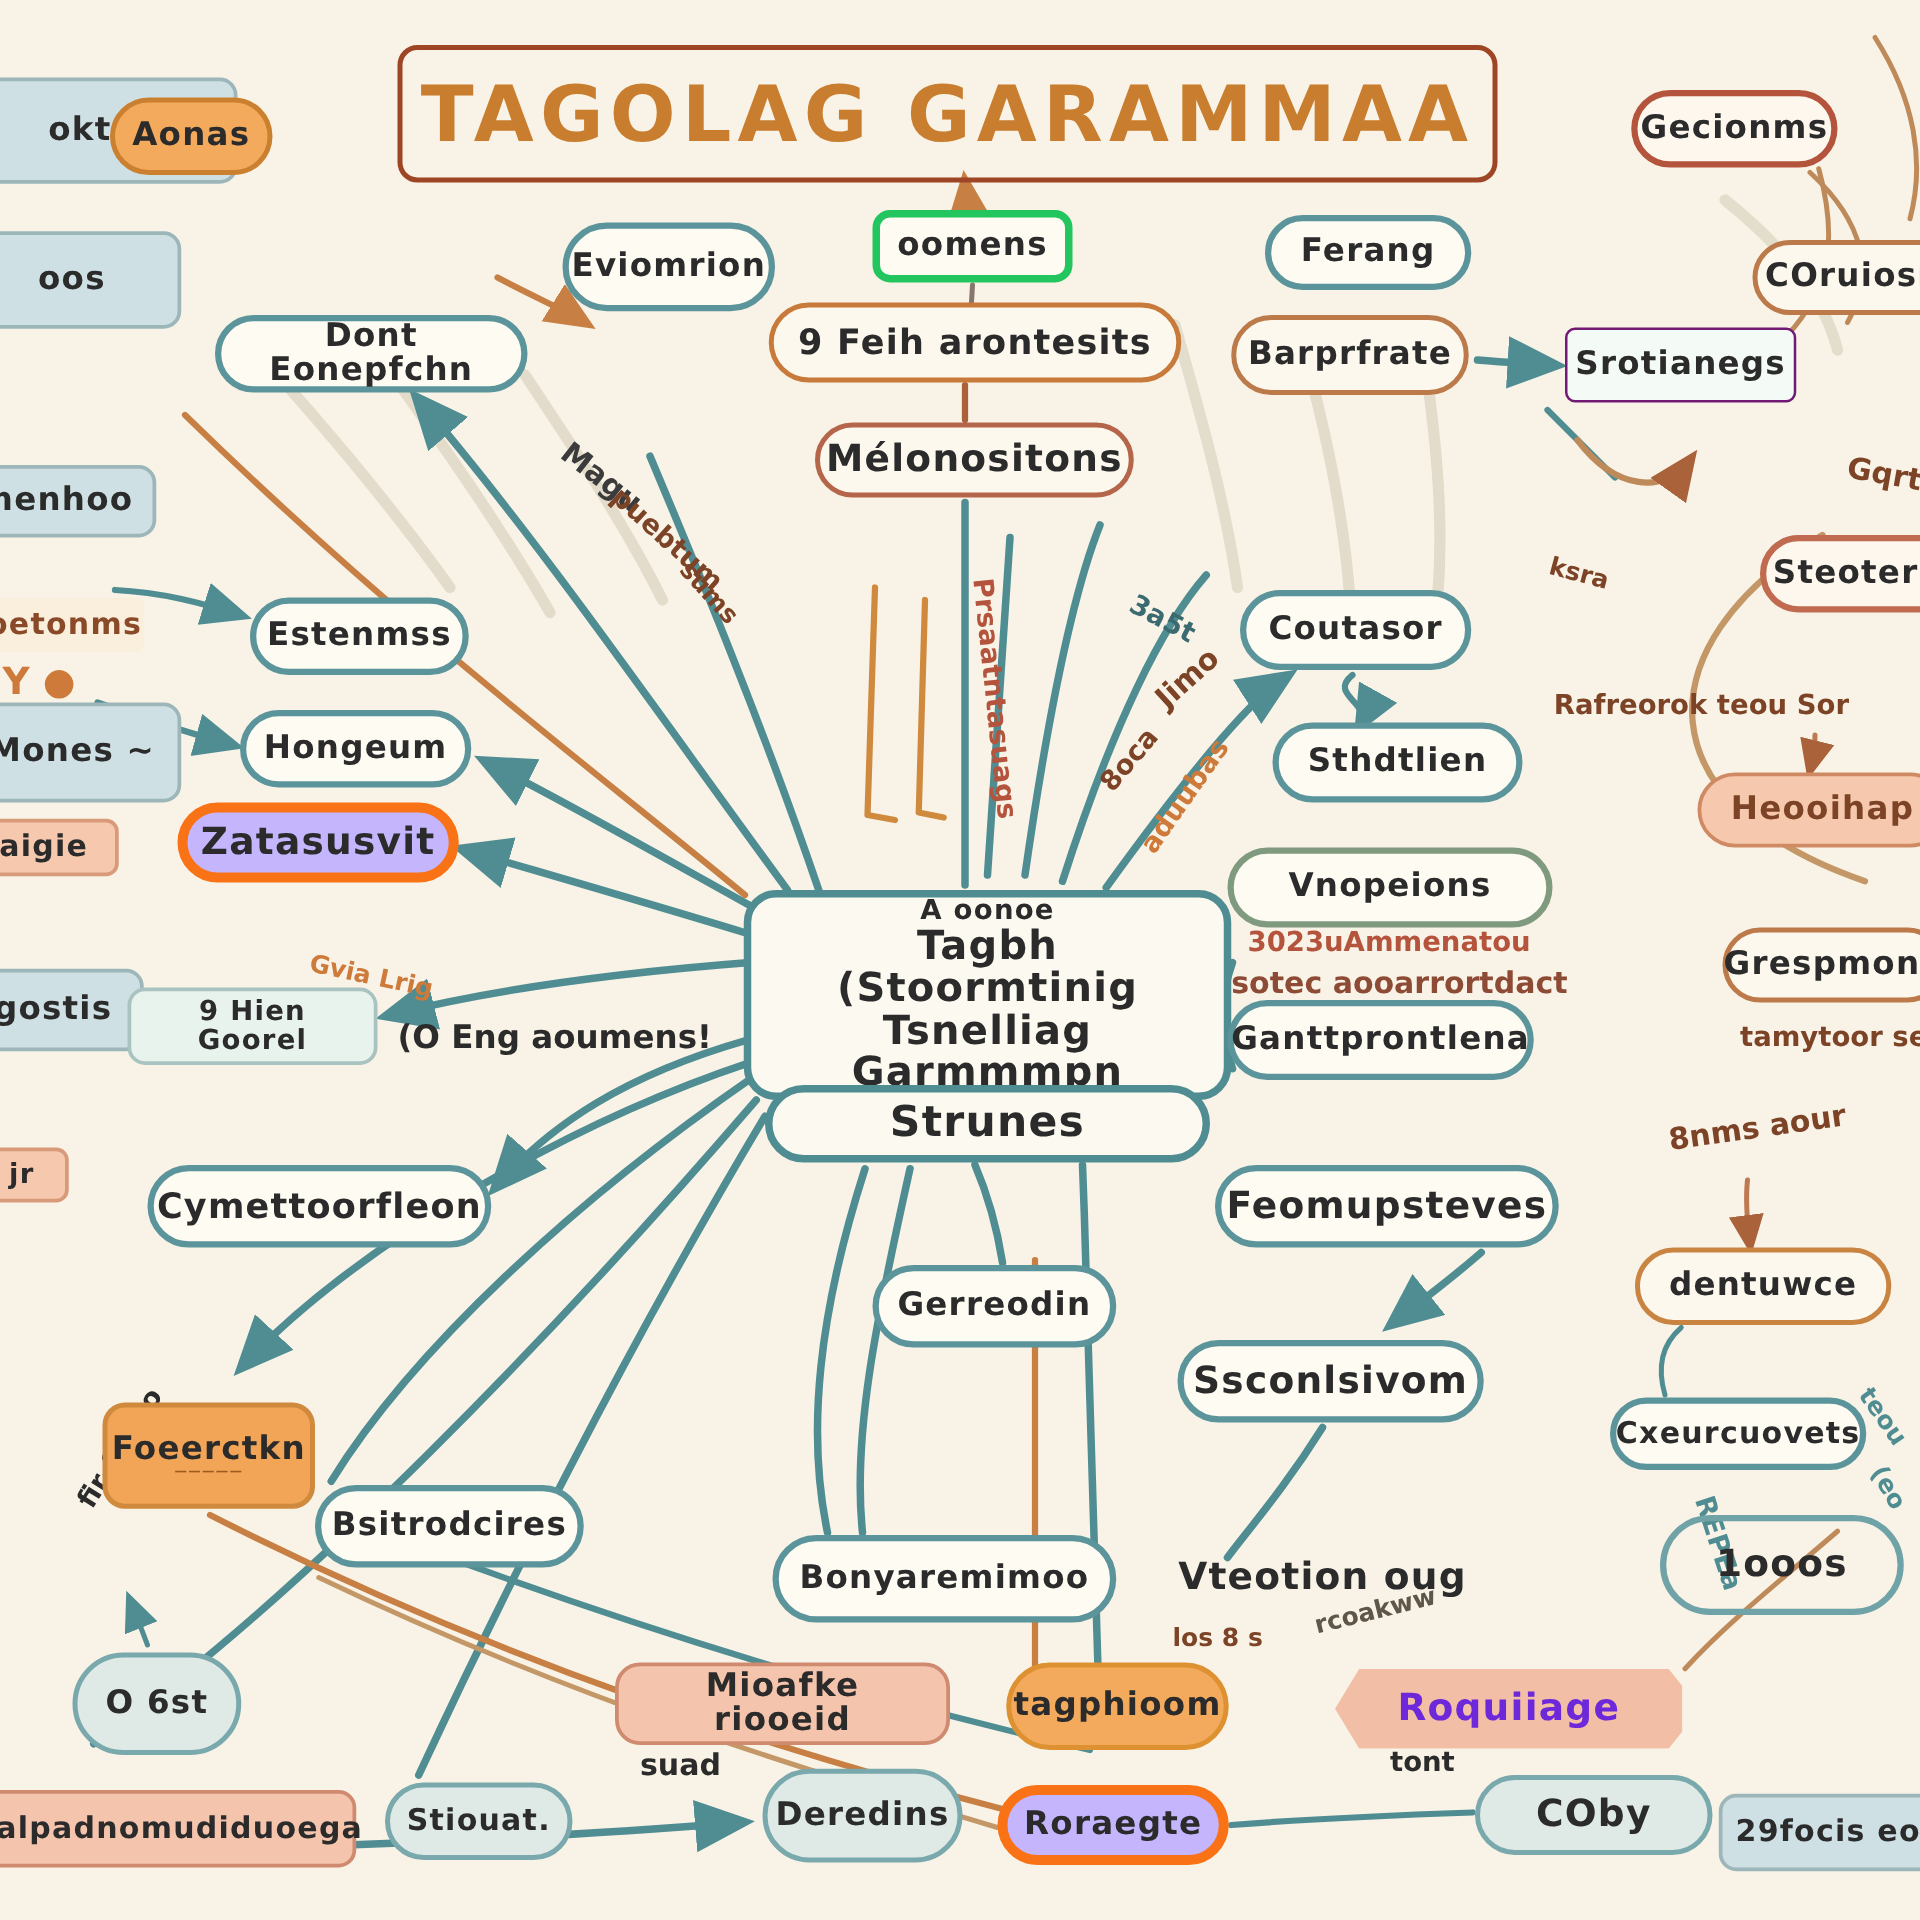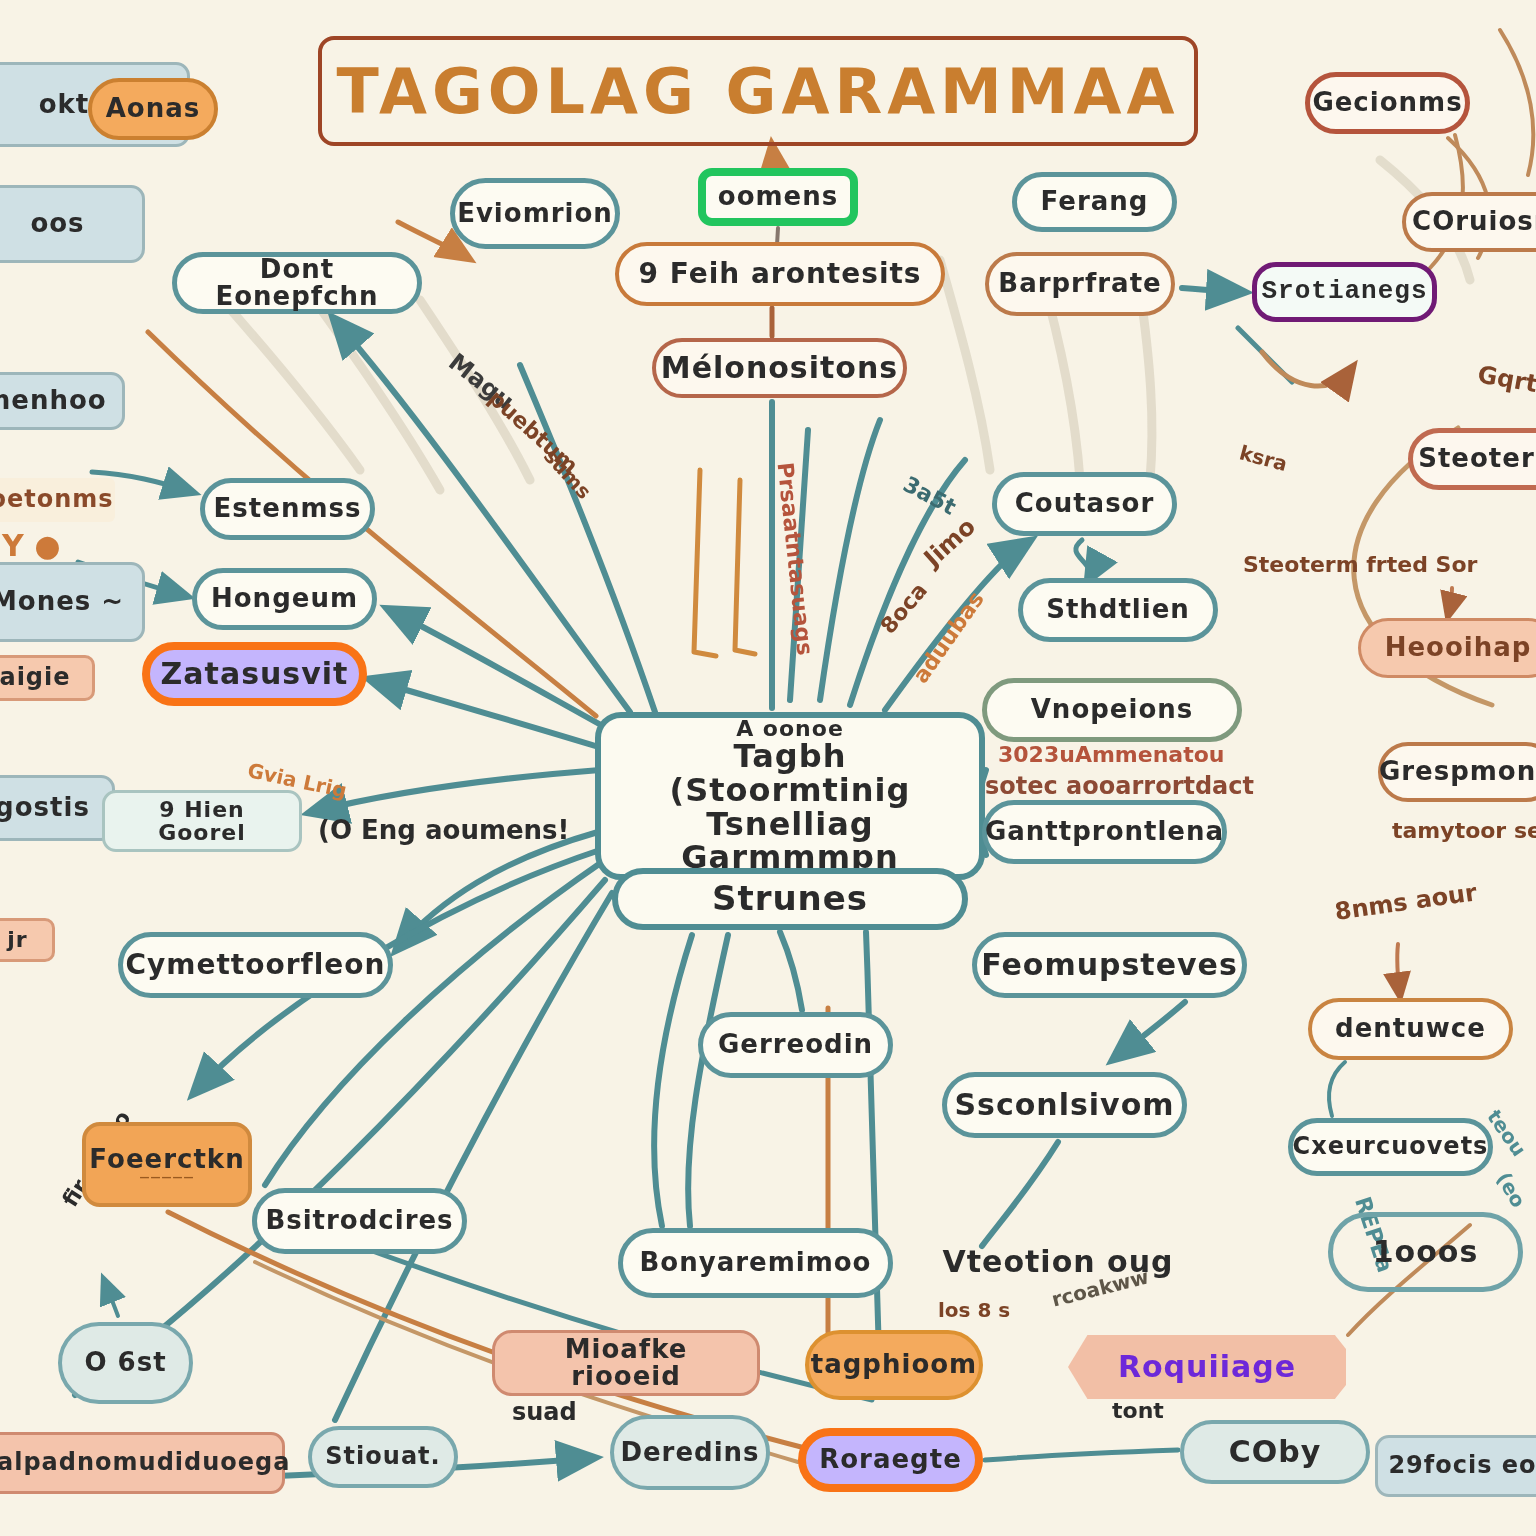--- a/index.html
+++ b/index.html
@@ -6,22 +6,22 @@
   #canvas{position:relative;width:1536px;height:1536px;background:#f8f3e6;overflow:hidden;
           font-family:"DejaVu Sans",sans-serif;}
   svg.lines{position:absolute;left:0;top:0;z-index:1;}
   .title{position:absolute;left:318px;top:36px;width:872px;height:102px;z-index:3;
          border:4px solid #9e4526;border-radius:16px;display:flex;align-items:center;justify-content:center;
          font-size:62px;font-weight:bold;color:#c97e2f;letter-spacing:5px;}
   .node{position:absolute;z-index:3;display:flex;align-items:center;justify-content:center;text-align:center;
         font-weight:bold;color:#2b2b2b;box-sizing:border-box;padding:2px 10px;font-size:26px;line-height:1.05;
         letter-spacing:1px;}
   .teal-oval{border:5px solid #5b949a;border-radius:42px;background:#fdfbf2;}
-  .teal-box{border:5px solid #701a75;border-radius:24px;background:#f4faf6;font-family:Liberation Mono, monospace;}
-  .gray-box{border:8px solid #22c55e;border-radius:14px;background:#fdfbf2;}
+  .teal-box{border:2px solid #701a75;border-radius:8px;background:#f4faf6;}
+  .gray-box{border:6px solid #22c55e;border-radius:14px;background:#fdfbf2;}
   .red-oval{border:5px solid #b5543c;border-radius:42px;background:#fdf7ee;}
   .brown-oval{border:4px solid #bc7a4a;border-radius:42px;background:#fdf8ee;}
   .orange-oval{border:4px solid #cb8030;border-radius:42px;background:#f4aa5d;text-align:right;}
   .orange-rect{border:4px solid #d08a3e;border-radius:18px;background:#f2a556;flex-direction:column;}
   .salmon-oval{border:3px solid #cf8a64;border-radius:38px;background:#f6c9ae;}
   .salmon-box{border:3px solid #d89a79;border-radius:10px;background:#f6c9ae;}
   .pink-rect{border:3px solid #cf8a70;border-radius:20px;background:#f4c4ac;}
   .pink-arrow{background:#f2bfa6;clip-path:polygon(0 50%,7% 0,96% 0,100% 22%,100% 78%,96% 100%,7% 100%);}
   .lightblue-box{border:3px solid #9db6ba;border-radius:14px;background:#cfe0e4;}
   .lightblue-oval{border:8px solid #f97316;border-radius:42px;background:#c4b5fd;text-align:right;}
@@ -196,21 +196,21 @@
   <div class="ann" style="left:452px;top:345px;transform:rotate(38deg);color:#3b3b3b">Magu</div>
   <div class="ann" style="left:492px;top:382px;transform:rotate(42deg);font-size:22px">puebtum</div>
   <div class="ann" style="left:548px;top:440px;transform:rotate(48deg);font-size:20px">sums</div>
   <div class="ann red" style="left:785px;top:450px;transform:rotate(84deg);font-size:22px">Prsaatntasuags</div>
   <div class="ann teal" style="left:905px;top:470px;transform:rotate(28deg);font-size:22px;color:#3b6b70">3a5t</div>
   <div class="ann" style="left:928px;top:548px;transform:rotate(-42deg)">Jimo</div>
   <div class="ann" style="left:885px;top:618px;transform:rotate(-50deg);font-size:22px">8oca</div>
   <div class="ann orange" style="left:918px;top:668px;transform:rotate(-55deg);font-size:22px">aduubas</div>
   <div class="ann dark" style="left:318px;top:815px;font-size:26px">(O Eng aoumens!</div>
   <div class="ann orange" style="left:248px;top:758px;transform:rotate(12deg);font-size:20px">Gvia Lrig</div>
-  <div class="ann" style="left:1243px;top:552px;font-size:22px">Steoterm frted Sor</div>
+  <div class="ann" style="left:1243px;top:552px;font-size:22px">Rafreorok teou Sor</div>
   <div class="ann" style="left:1335px;top:898px;transform:rotate(-8deg)">8nms aour</div>
   <div class="ann" style="left:1392px;top:818px;font-size:22px">tamytoor se</div>
   <div class="ann red" style="left:998px;top:742px;font-size:22px">3023uAmmenatou</div>
   <div class="ann red" style="left:985px;top:772px;font-size:24px;color:#8d4a35">sotec aooarrortdact</div>
   <div class="ann dark" style="left:512px;top:1398px">suad</div>
   <div class="ann dark" style="left:1112px;top:1398px;font-size:22px">tont</div>
   <div class="ann" style="left:938px;top:1298px;font-size:20px">los 8 s</div>
   <div class="ann teal" style="left:1362px;top:1185px;transform:rotate(72deg);font-size:22px">REPEa</div>
   <div class="ann teal" style="left:1492px;top:1100px;transform:rotate(55deg);font-size:20px">teou</div>
   <div class="ann teal" style="left:1502px;top:1162px;transform:rotate(60deg);font-size:20px">(eo</div>

